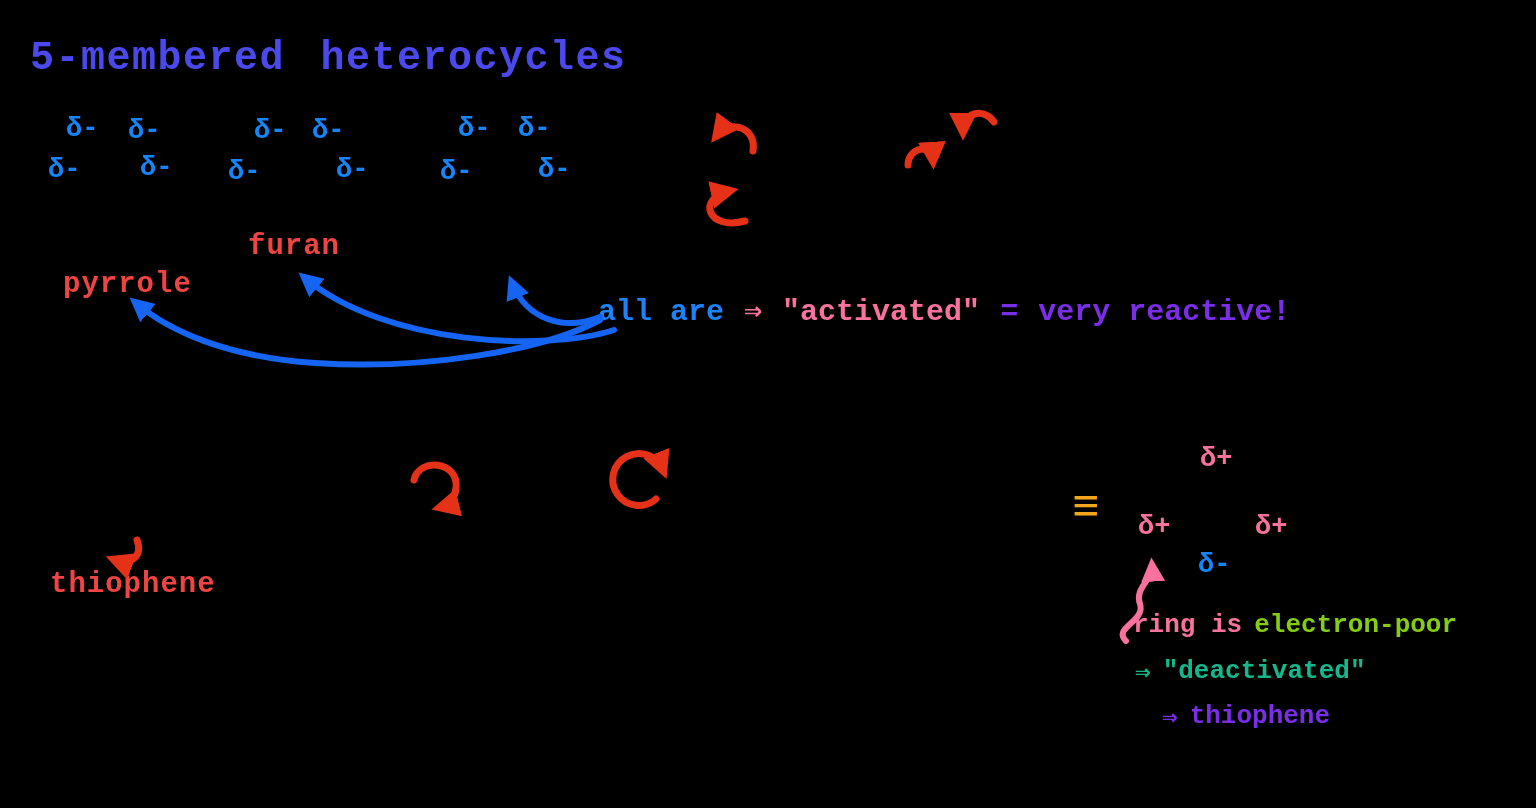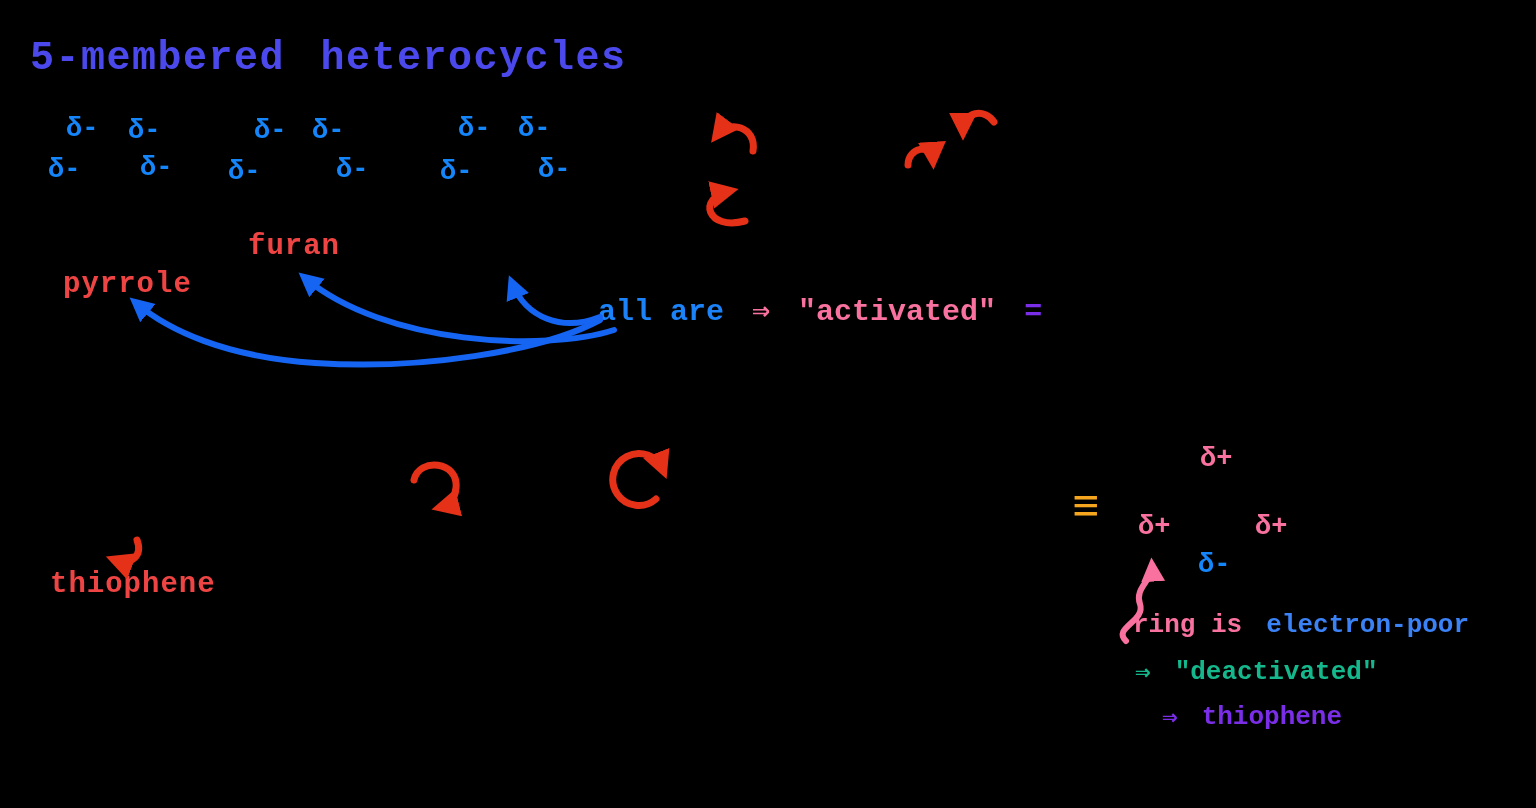--- a/index.html
+++ b/index.html
@@ -5,27 +5,27 @@
   html,body{margin:0;padding:0;background:#000;}
   #canvas{
     position:relative;width:1536px;height:808px;background:#000;overflow:hidden;
     font-family:Liberation Mono, monospace;
   }
   .abs{position:absolute;white-space:nowrap;}
   .h1{font-size:40px;font-weight:700;letter-spacing:1.5px;word-spacing:10px;color:#4B49EC;}
   .dm{font-size:27px;font-weight:700;color:#1585FA;}
   .dp{font-size:27px;font-weight:700;color:#F9729F;}
   .mol{font-size:29px;font-weight:700;letter-spacing:1px;color:#ef4444;}
-  .rich-line{display:flex;gap:28px;align-items:baseline;font-size:30px;font-weight:700;}
-  .poor-line{display:flex;gap:24px;align-items:center;font-size:26px;font-weight:700;}
+  .rich-line{display:flex;gap:20px;align-items:baseline;font-size:30px;font-weight:700;}
+  .poor-line{display:flex;gap:12px;align-items:flex-start;font-size:26px;font-weight:700;}
   .c-allare{color:#1B82F7;}
   .c-erich{color:#2B52EE;}
   .c-pink{color:#F9729F;}
   .c-purple{color:#7B2EE8;}
-  .c-crimson{color:#3b82f6;}
+  .c-crimson{color:#84cc16;}
   .c-teal{color:#14B88C;}
   .equiv{font-size:46px;font-weight:700;color:#F5A61E;line-height:1;}
   svg{position:absolute;left:0;top:0;}
 </style>
 </head>
 <body>
 
 <div id="canvas">
 
   <div class="abs h1" style="left:30px;top:36px">5-membered heterocycles</div>
@@ -47,20 +47,21 @@
 
   <div class="abs mol" style="left:248px;top:230px">furan</div>
   <div class="abs mol" style="left:63px;top:268px">pyrrole</div>
   <div class="abs mol" style="left:50px;top:568px">thiophene</div>
 
   <div class="abs rich-line" style="left:598px;top:292px">
     <span class="c-allare">all are</span>
     <span class="c-pink">⇒</span>
     <span class="c-pink">"activated"</span>
     <span class="c-purple">=</span>
+    <span class="c-purple">very reactive!</span>
   </div>
 
   <div class="abs equiv" style="left:1072px;top:486px">≡</div>
   <span class="abs dp" style="left:1200px;top:444px">δ+</span>
   <span class="abs dp" style="left:1138px;top:512px">δ+</span>
   <span class="abs dp" style="left:1255px;top:512px">δ+</span>
   <span class="abs dm" style="left:1198px;top:550px">δ-</span>
 
   <div class="abs poor-line" style="left:1133px;top:610px">
     <span class="c-pink">ring is</span>

